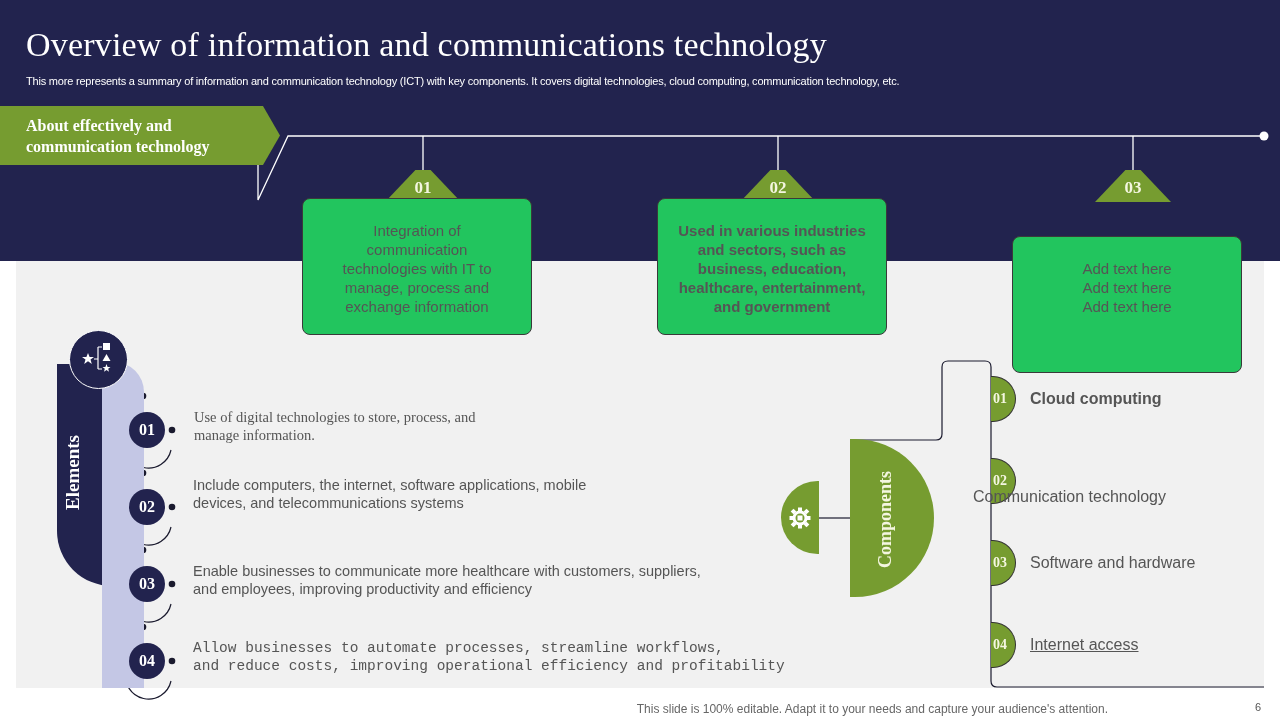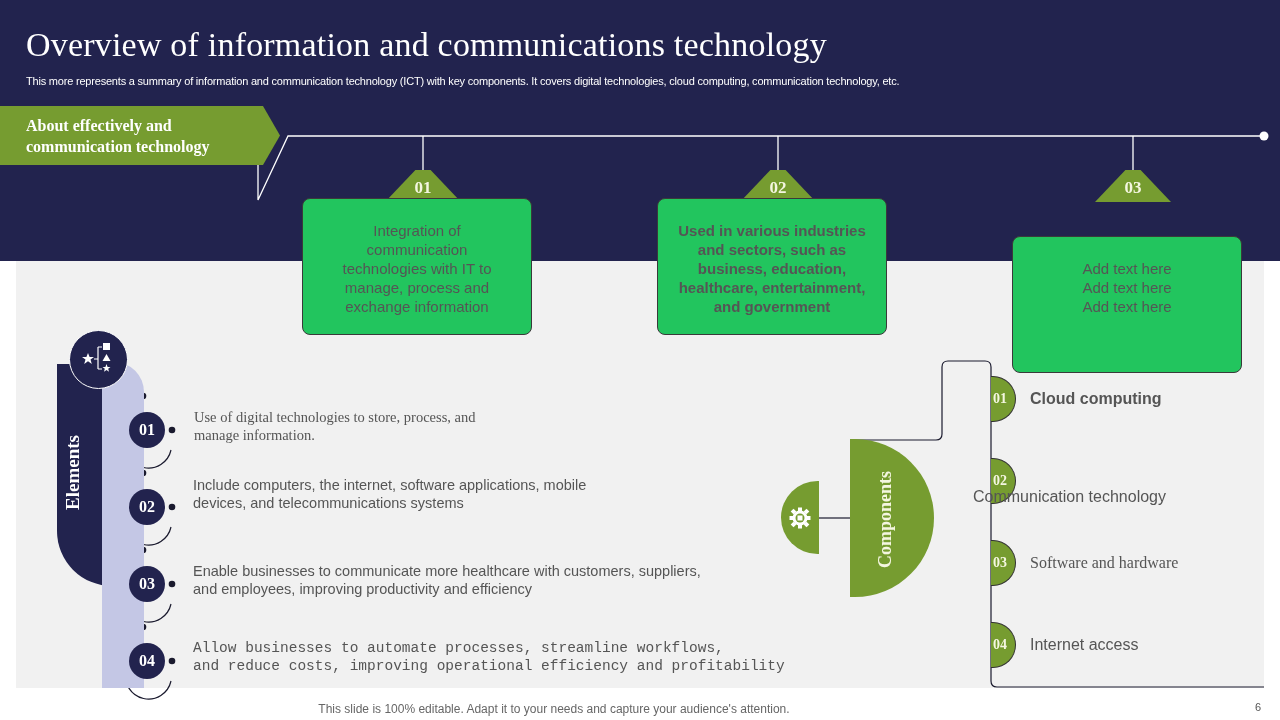--- a/index.html
+++ b/index.html
@@ -37,21 +37,21 @@
   
   .comp-half { left: 850px; top: 439px; width: 84px; height: 158px; background: #769c30; border-radius: 0 80px 80px 0; }
   .comp-label { left: 875px; top: 568px; transform-origin: left top; transform: rotate(-90deg);
     font-family: "Liberation Serif", serif; font-weight: bold; font-size: 18px; color: #f4f6e0; white-space: nowrap; }
   .gear-half { left: 781px; top: 481px; width: 38px; height: 73px; background: #769c30; border-radius: 40px 0 0 40px; }
   .comp-num { width: 25px; height: 46px; background: #769c30; border: 1px solid #333; border-left: none;
     border-radius: 0 24px 24px 0; color: #f4f6e0; font-family: "Liberation Serif", serif; font-weight: bold; font-size: 14px;
     line-height: 44px; padding-left: 2px; }
   .comp-text { font-size: 16px; color: #555555; white-space: nowrap; }
 
-  .footer-note { left: 0; width: 1108px; top: 702px; text-align: center; font-size: 12px; color: #666666; }
+  .footer-note { left: 0; width: 1108px; top: 702px; text-align: right; font-size: 12px; color: #666666; }
   .page-num { left: 1255px; top: 701px; font-size: 11px; color: #555555; }
 </style>
 </head>
 <body>
 
 <div class="abs header-band"></div>
 <div class="abs content-band"></div>
 
 <div class="abs title">Overview of information and communications technology</div>
 <div class="abs subtitle">This more represents a summary of information and communication technology (ICT) with key components. It covers digital technologies, cloud computing, communication technology, etc.</div>
@@ -166,19 +166,19 @@
 <div class="abs comp-half"></div>
 <div class="abs comp-label">Components</div>
 
 <div class="abs comp-num" style="left:991px; top:376px;">01</div>
 <div class="abs comp-text" style="left:1030px; top:390px;font-weight:bold;">Cloud computing</div>
 
 <div class="abs comp-num" style="left:991px; top:458px;">02</div>
 <div class="abs comp-text" style="left:973px; top:472px;margin-top:16px;">Communication technology</div>
 
 <div class="abs comp-num" style="left:991px; top:540px;">03</div>
-<div class="abs comp-text" style="left:1030px; top:554px;font-family:Liberation Serif, serif;">Software and hardware</div>
+<div class="abs comp-text" style="left:1030px; top:554px;">Software and hardware</div>
 
 <div class="abs comp-num" style="left:991px; top:622px;">04</div>
-<div class="abs comp-text" style="left:1030px; top:636px;">Internet  access</div>
+<div class="abs comp-text" style="left:1030px; top:636px;text-decoration:underline;">Internet  access</div>
 
 <div class="abs footer-note">This slide is 100% editable. Adapt it to your needs and capture your audience's attention.</div>
 <div class="abs page-num">6</div>
 
 </body></html>

